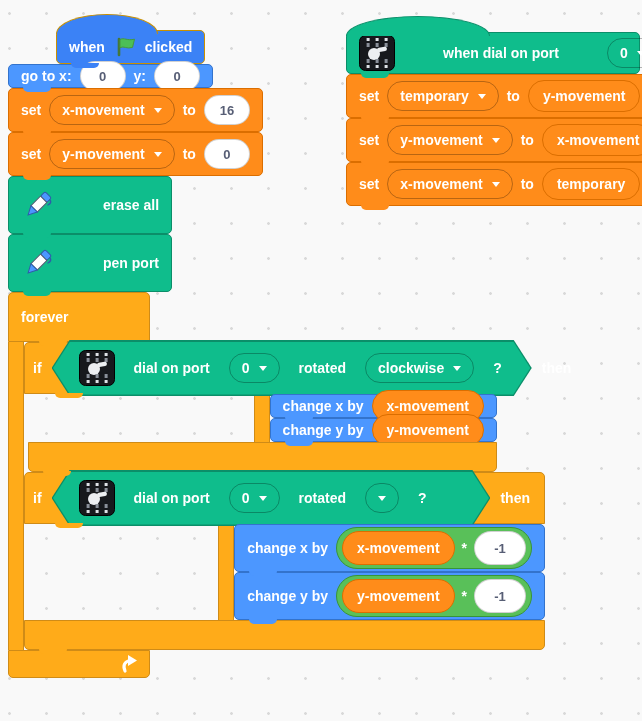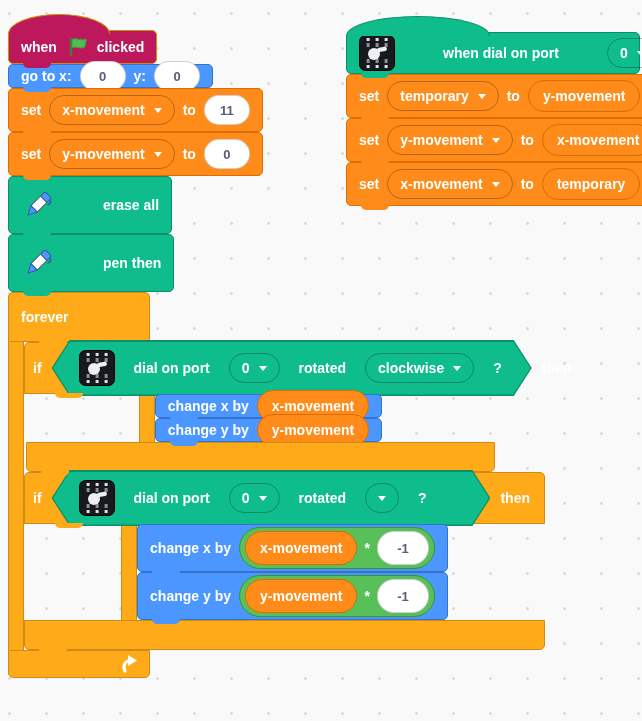--- a/index.html
+++ b/index.html
@@ -15,21 +15,21 @@
   .stack { position:absolute; display:flex; flex-direction:column; align-items:flex-start; }
   #stack-left { left:8px; top:12px; }
   #stack-right { left:346px; top:14px; }
 
   .blk {
     display:flex; align-items:center; gap:8px; padding:0 12px;
     border-radius:5px; border:1px solid; position:relative;
     white-space:nowrap; font-weight:700; font-size:14px; color:#fff;
     flex:none;
   }
-  .c-ev { background-color:#be185d; border-color:#C99000; }
+  .c-ev { background-color:#3b82f6; border-color:#C99000;margin-left:48px; }
   .c-mo { background-color:#4C97FF; border-color:#3373CC; }
   .c-va { background-color:#FF8C1A; border-color:#DB6E00; }
   .c-co { background-color:#FFAB19; border-color:#CF8B17; }
   .c-ex { background-color:#0FBD8C; border-color:#0B8E69;gap:48px; }
 
   .h34{height:34px}.h40{height:24px}.h42{height:42px}.h44{height:44px}
   .h46{height:58px}.h48{height:48px}
 
   
   .hat { margin-top:18px; }
@@ -84,21 +84,21 @@
   .hex > * { position:relative; z-index:1; }
 
   
   .forever-top { width:142px; height:50px; border-radius:5px 5px 0 0; }
   .c-body { display:flex; align-items:stretch; }
   .spine { width:16px; flex:none; background-color:#FFAB19;
            border-left:1px solid #CF8B17; border-right:1px solid #CF8B17; }
   .c-children { display:flex; flex-direction:column; align-items:flex-start; }
   .forever-bottom { width:142px; height:28px; border-radius:0 0 5px 5px;
                     display:flex; align-items:center; justify-content:flex-end; padding:0 9px; }
-  .if-wrap { display:flex; flex-direction:column; align-items:center; }
+  .if-wrap { display:flex; flex-direction:column; align-items:flex-end; }
   .if-header { height:52px; border-radius:5px 5px 0 0; gap:10px; padding:0 14px 0 8px; }
   .if-arm { height:30px; border-radius:0 0 5px 5px; }
 
   .icon { display:flex; align-items:center; justify-content:center; flex:none; }
   .lbl { display:inline-block; }
 </style>
 </head>
 <body>
 
 <svg width="0" height="0" style="position:absolute">
@@ -160,21 +160,21 @@
     <i class="bump"></i>
   </div>
 
   <div class="blk c-va h44">
     <span class="lbl">set</span>
     <span class="dd">
       <span>x-movement</span>
       <span class="dd-arrow"></span>
     </span>
     <span class="lbl">to</span>
-    <span class="in-oval">11</span>
+    <span class="in-oval">16</span>
     <i class="bump"></i>
   </div>
 
   <div class="blk c-va h44">
     <span class="lbl">set</span>
     <span class="dd">
       <span>y-movement</span>
       <span class="dd-arrow"></span>
     </span>
     <span class="lbl">to</span>
@@ -191,21 +191,21 @@
     <span class="lbl">erase all</span>
     <i class="bump"></i>
   </div>
 
   <div class="blk c-ex h46">
     <span class="icon">
         <svg width="34" height="34" viewBox="0 0 34 34">
           <use href="#g-pen"></use>
         </svg>
       </span>
-    <span class="lbl">pen then</span>
+    <span class="lbl">pen port</span>
     <i class="bump"></i>
   </div>
 
   <div>
     <div class="blk c-co forever-top">
       <span class="lbl">forever</span>
       <i class="bump inner"></i>
     </div>
     <div class="c-body">
       <div class="spine"></div>

